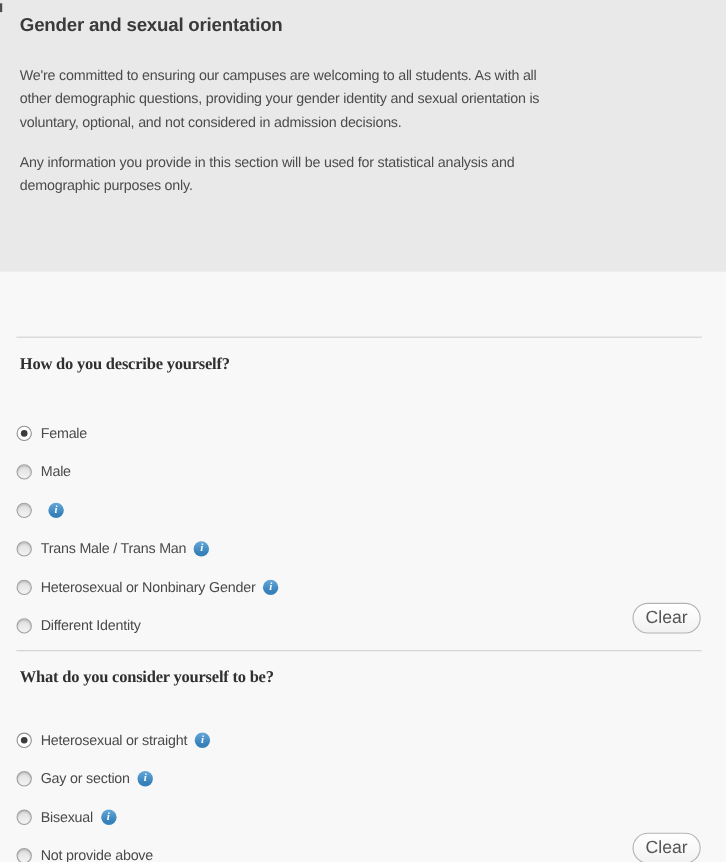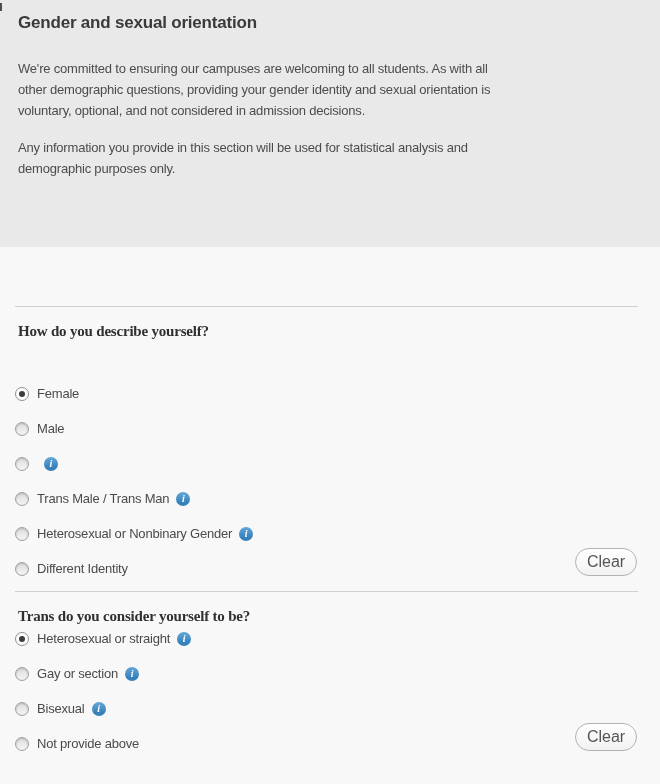--- a/index.html
+++ b/index.html
@@ -67,21 +67,21 @@
     font-weight: bold;
     color: #303030;
     letter-spacing: -0.2px;
     font-family: Liberation Serif, serif;
   }
 
   .options {
     padding: 0 23px 0 15px;
   }
   .g1 .options { margin-top: 40px; }
-  .g2 .options { }
+  .g2 .options { margin-top: 34px; }
 
   .option-row {
     display: flex;
     align-items: flex-end;
     height: 20px;
     margin-bottom: 15px;
   }
 
   .radio {
     flex: 0 0 auto;
@@ -195,21 +195,21 @@
         <span class="radio"></span>
         <span class="option-label">Different Identity</span>
         <button class="clear-btn">Clear</button>
       </div>
 
     </div>
   </section>
 
   <section class="group g2">
     <div class="divider"></div>
-    <h2 class="question-title">Trans do you consider yourself to be?</h2>
+    <h2 class="question-title">What do you consider yourself to be?</h2>
     <div class="options">
 
       <div class="option-row">
         <span class="radio selected"></span>
         <span class="option-label">Heterosexual or straight</span>
         <span class="info">i</span>
       </div>
 
       <div class="option-row">
         <span class="radio"></span>

